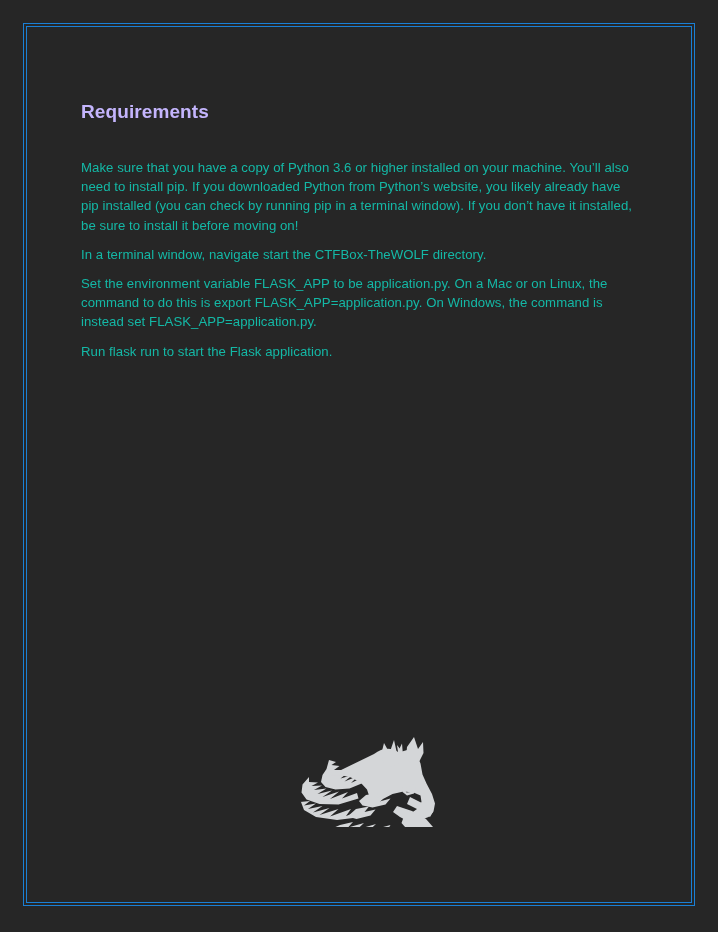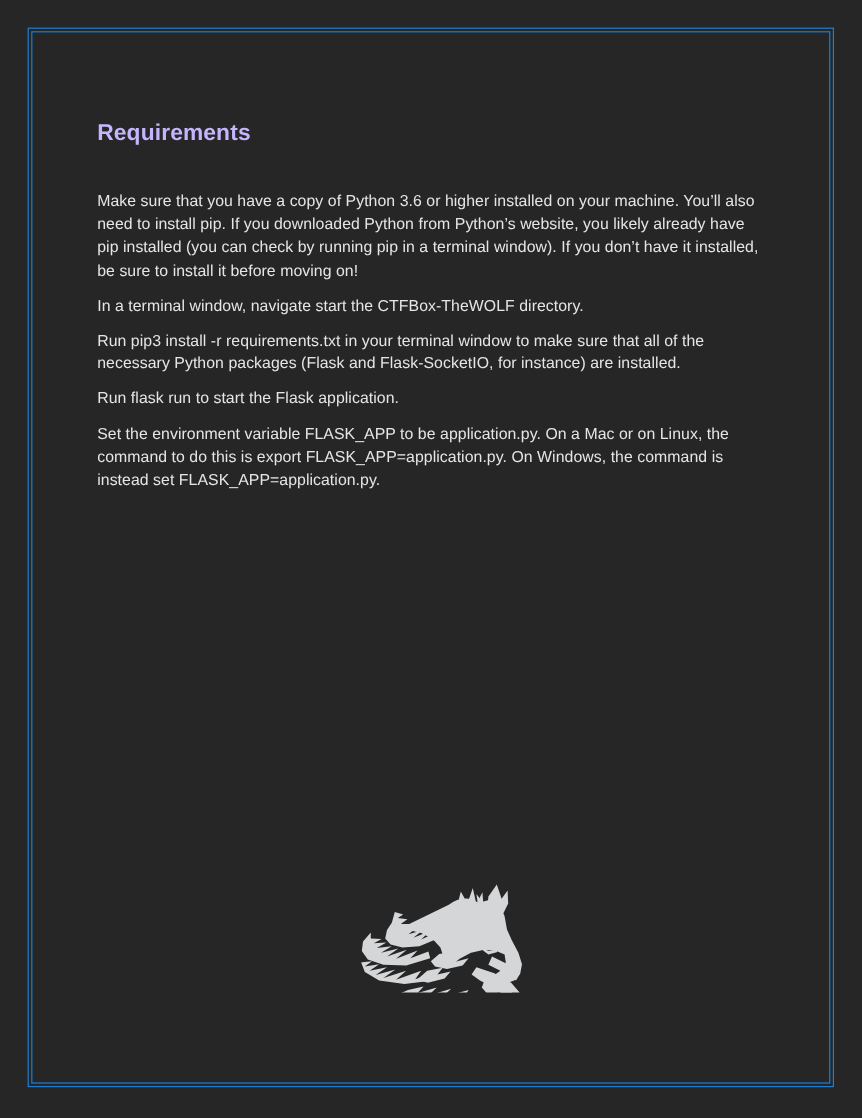--- a/index.html
+++ b/index.html
@@ -48,21 +48,21 @@
   .doc-heading {
     color: #c4b5fd;
     font-size: 19px;
     font-weight: bold;
     line-height: 24px;
     margin: 0 0 34px 0;
     letter-spacing: 0.1px;
   }
 
   .doc-para {
-    color: #e5e5e5;
+    color: #14b8a6;
     font-size: 13.2px;
     line-height: 19.2px;
     margin: 0 0 10px 0;
     letter-spacing: 0.05px;
   }
   .doc-para:last-child {
     margin-bottom: 0;
   }
 
   
@@ -86,25 +86,24 @@
 <div class="frame-inner"></div>
 
 <div class="page">
 
   <h1 class="doc-heading">Requirements</h1>
 
   <p class="doc-para">Make sure that you have a copy of Python 3.6 or higher installed on your machine. You’ll also need to install pip. If you downloaded Python from Python’s website, you likely already have pip installed (you can check by running pip in a terminal window). If you don’t have it installed, be sure to install it before moving on!</p>
 
   <p class="doc-para">In a terminal window, navigate start the CTFBox-TheWOLF directory.</p>
 
-  <p class="doc-para">Run pip3 install -r requirements.txt in your terminal window to make sure that all of the necessary Python packages (Flask and Flask-SocketIO, for instance) are installed.</p>
+
+  <p class="doc-para">Set the environment variable FLASK_APP to be application.py. On a Mac or on Linux, the command to do this is export FLASK_APP=application.py. On Windows, the command is instead set FLASK_APP=application.py.</p>
 
   <p class="doc-para">Run flask run to start the Flask application.</p>
-
-  <p class="doc-para">Set the environment variable FLASK_APP to be application.py. On a Mac or on Linux, the command to do this is export FLASK_APP=application.py. On Windows, the command is instead set FLASK_APP=application.py.</p>
 
 </div>
 
 <div class="logo-wrap">
   <svg viewBox="0 0 320 200" xmlns="http://www.w3.org/2000/svg" aria-hidden="true">
     <g fill="#d4d6d8" fill-rule="evenodd">
 
       <path d="M96 66 l14 4 -9 6 16 2 -11 8 19 0 -13 9 21 -3 -14 11 24 -7 -16 13 27 -11 -14 14 25 -12 6 9 -34 14 -28 2 -20 -5 -9 -10 3 -14 8 -12 z"></path>
 
       <path d="M56 110 l18 1 -13 7 21 -1 -16 9 25 -3 -18 11 29 -7 -19 13 33 -11 -18 15 36 -14 -12 13 30 -11 3 11 -40 12 -38 -1 -26 -9 -10 -14 2 -16 13 -15 z"></path>

